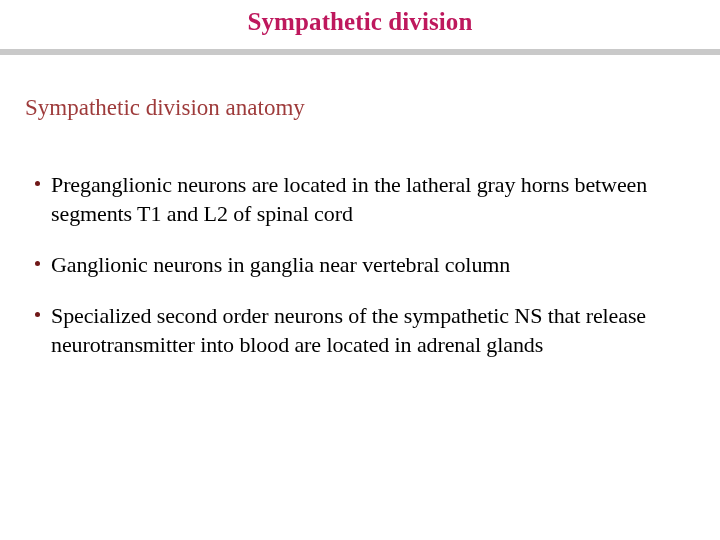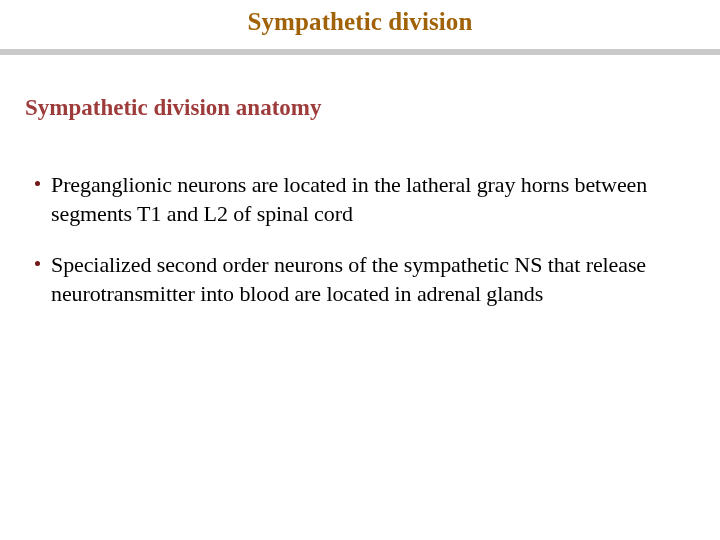--- a/index.html
+++ b/index.html
@@ -23,41 +23,41 @@
 
   
   .slide-title {
     position: absolute;
     top: 7px;
     left: 0;
     width: 720px;
     text-align: center;
     font-size: 25px;
     font-weight: bold;
-    color: #a16207;
+    color: #be185d;
     letter-spacing: 0.1px;
     line-height: 30px;
     white-space: nowrap;
   }
   .title-rule {
     position: absolute;
     top: 49px;
     left: 0;
     width: 720px;
     height: 6px;
     background: #c9c9c9;
   }
 
   
   .subtitle {
     position: absolute;
     top: 94px;
     left: 25px;
     font-size: 23px;
-    font-weight: bold;
+    font-weight: normal;
     color: #9e3b3b;
     line-height: 28px;
     white-space: nowrap;
   }
 
   
   .body-block {
     position: absolute;
     top: 170px;
     left: 25px;
@@ -111,20 +111,26 @@
 
   <div class="body-block">
 
     <div class="bullet-row">
       <span class="bullet-marker">
         <span class="bullet-dot"></span>
       </span>
       <span class="bullet-text w1">Preganglionic neurons are located in the latheral gray horns between segments T1 and L2 of spinal cord</span>
     </div>
 
+    <div class="bullet-row">
+      <span class="bullet-marker">
+        <span class="bullet-dot"></span>
+      </span>
+      <span class="bullet-text w2">Ganglionic neurons in ganglia near vertebral column</span>
+    </div>
 
     <div class="bullet-row">
       <span class="bullet-marker">
         <span class="bullet-dot"></span>
       </span>
       <span class="bullet-text w3">Specialized second order neurons of the sympathetic NS that release neurotransmitter into blood are located in adrenal glands</span>
     </div>
 
   </div>
 

